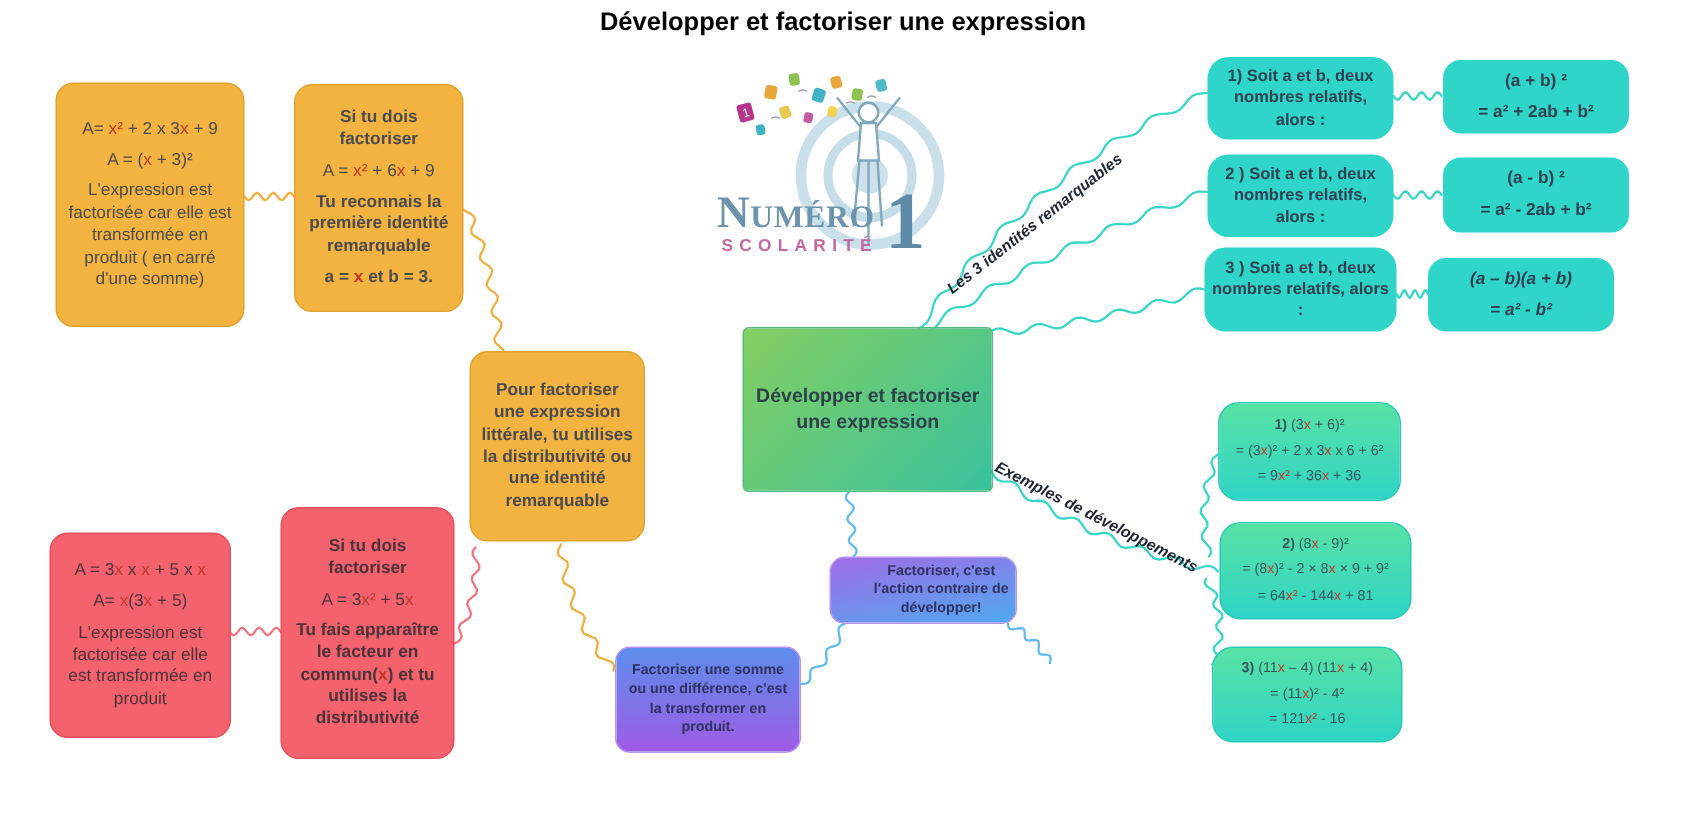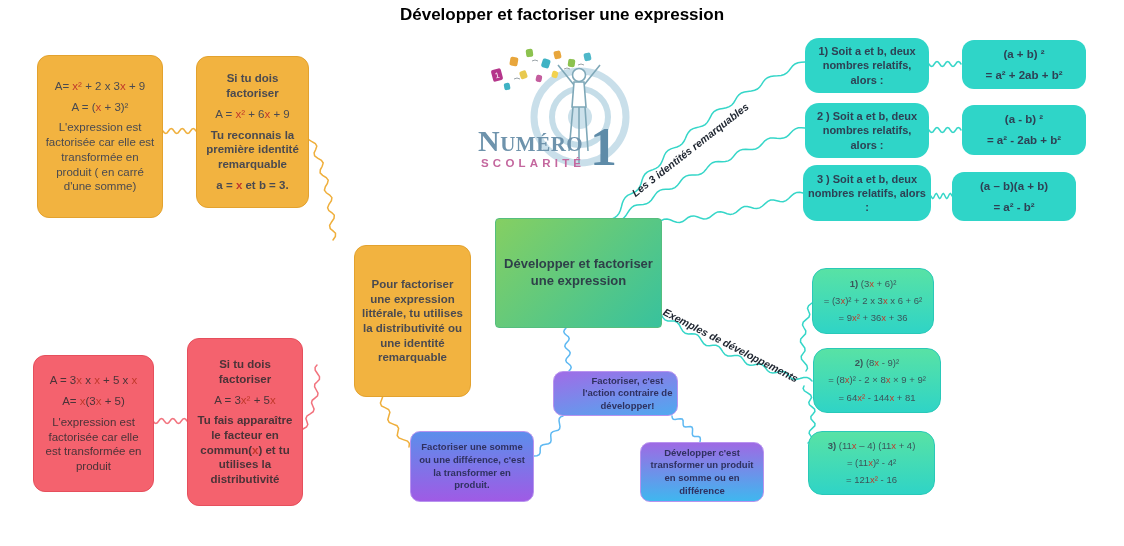--- a/index.html
+++ b/index.html
@@ -100,21 +100,21 @@
     <div class="ln">L'expression est factorisée car elle est transformée en produit ( en carré d'une somme)</div>
   </div>
 
   <div class="node yellow" style="left:196px;top:56px;width:113px;height:152px;">
     <div class="ln bold">Si tu dois factoriser</div>
     <div class="ln"><span class="p-d">A = </span><span class="p-r">x²</span><span class="p-d"> + 6</span><span class="p-r">x</span><span class="p-d"> + 9</span></div>
     <div class="ln bold">Tu reconnais la première identité remarquable</div>
     <div class="ln bold"><span class="p-d">a = </span><span class="p-r">x</span><span class="p-d"> et b = 3.</span></div>
   </div>
 
-  <div class="node yellow bold" style="left:313px;top:245px;width:117px;height:152px;margin-left:41px;">
+  <div class="node yellow bold" style="left:313px;top:234px;width:117px;height:127px;">
     <div class="ln">Pour factoriser une expression littérale, tu utilises la distributivité ou une identité remarquable</div>
   </div>
 
   <div class="node red" style="left:33px;top:355px;width:121px;height:137px;">
     <div class="ln"><span class="p-d">A = 3</span><span class="p-r">x</span><span class="p-d"> x </span><span class="p-r">x</span><span class="p-d"> + 5 x </span><span class="p-r">x</span></div>
     <div class="ln"><span class="p-d">A= </span><span class="p-r">x</span><span class="p-d">(3</span><span class="p-r">x</span><span class="p-d"> + 5)</span></div>
     <div class="ln">L'expression est factorisée car elle est transformée en produit</div>
   </div>
 
   <div class="node red" style="left:187px;top:338px;width:116px;height:168px;">
@@ -135,21 +135,21 @@
     <div class="ln">2 ) Soit a et b, deux nombres relatifs, alors :</div>
   </div>
   <div class="node tealf" style="left:962px;top:105px;width:124px;height:50px;">
     <div class="ln">(a - b) ²</div>
     <div class="ln">= a² - 2ab + b²</div>
   </div>
 
   <div class="node teal" style="left:803px;top:165px;width:128px;height:56px;">
     <div class="ln">3 ) Soit a et b, deux nombres relatifs, alors :</div>
   </div>
-  <div class="node tealf" style="left:952px;top:172px;width:124px;height:49px;">
+  <div class="node tealf" style="left:952px;top:172px;width:124px;height:49px;font-style:italic;">
     <div class="ln">(a – b)(a + b)</div>
     <div class="ln">= a² - b²</div>
   </div>
 
   <div class="node ex" style="left:812px;top:268px;width:122px;height:66px;">
     <div class="ln"><span class="p-b">1)</span><span class="p-d"> (3</span><span class="p-r">x</span><span class="p-d"> + 6)²</span></div>
     <div class="ln"><span class="p-d">= (3</span><span class="p-r">x</span><span class="p-d">)² + 2 x 3</span><span class="p-r">x</span><span class="p-d"> x 6 + 6²</span></div>
     <div class="ln"><span class="p-d">= 9</span><span class="p-r">x²</span><span class="p-d"> + 36</span><span class="p-r">x</span><span class="p-d"> + 36</span></div>
   </div>
   <div class="node ex" style="left:813px;top:348px;width:128px;height:65px;">
@@ -162,17 +162,14 @@
     <div class="ln"><span class="p-d">= (11</span><span class="p-r">x</span><span class="p-d">)² - 4²</span></div>
     <div class="ln"><span class="p-d">= 121</span><span class="p-r">x²</span><span class="p-d"> - 16</span></div>
   </div>
 
   <div class="node purple p-somme" style="left:410px;top:431px;width:124px;height:71px;">
     <div class="ln">Factoriser une somme ou une différence, c'est la transformer en produit.</div>
   </div>
   <div class="node purple p-contraire" style="left:553px;top:371px;width:125px;height:45px;padding-left:28px;">
     <div class="ln">Factoriser, c'est l'action contraire de développer!</div>
   </div>
-  <div class="node purple p-dev" style="left:640px;top:442px;width:124px;height:60px;">
-    <div class="ln">Développer c'est transformer un produit en somme ou en différence</div>
-  </div>
 
 </div>
 
 </body></html>

